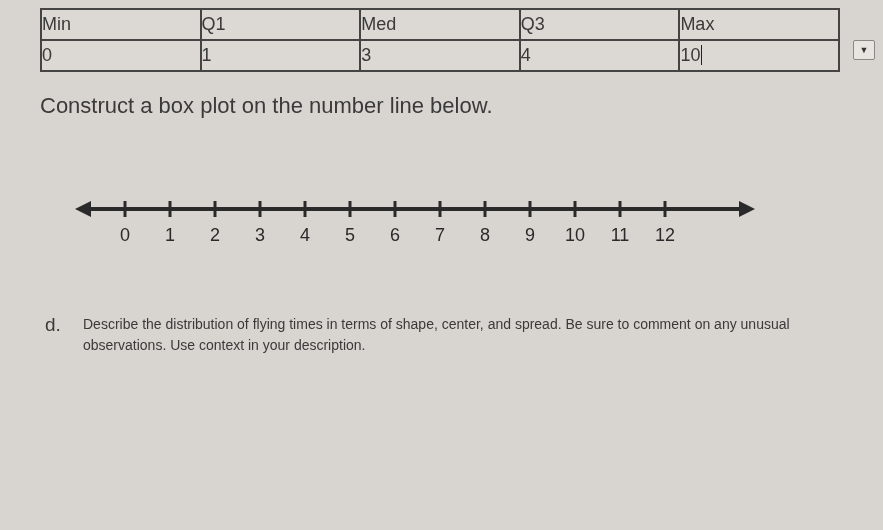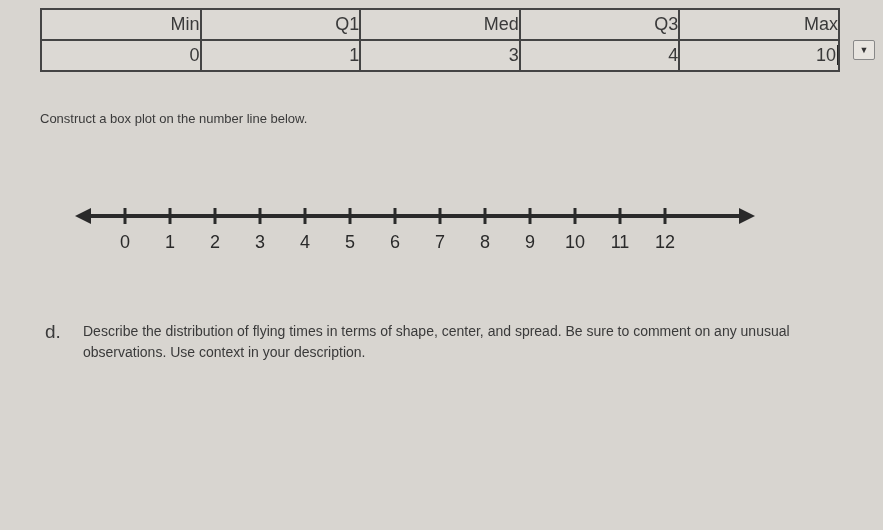--- a/index.html
+++ b/index.html
@@ -15,21 +15,21 @@
     .table-wrap {
       margin: 8px 40px 0 40px;
       width: 800px;
     }
     table.stats {
       border-collapse: collapse;
       width: 100%;
     }
     table.stats td {
       border: 2px solid #444;
-      text-align: right;
+      text-align: left;
       padding: 4px 0;
       font-size: 18px;
       width: 20%;
       background: #dcd9d4;
     }
     table.stats tr:first-child td { font-weight: normal; }
     .max-cell { position: relative; }
     .cursor {
       display: inline-block;
       width: 1px;
@@ -49,22 +49,22 @@
       background: #e8e5e0;
       border: 1px solid #888;
       border-radius: 2px;
       display: flex;
       align-items: center;
       justify-content: center;
       font-size: 9px;
       color: #333;
     }
     .instruction {
-      margin: 39px 0 0 40px;
-      font-size: 13px;
+      margin: 21px 0 0 40px;
+      font-size: 22px;
     }
     .numberline-wrap {
       margin: 70px 0 0 75px;
       width: 680px;
       position: relative;
     }
     svg.numberline { display: block; }
     .tick-label {
       font-size: 18px;
       fill: #2a2a2a;

